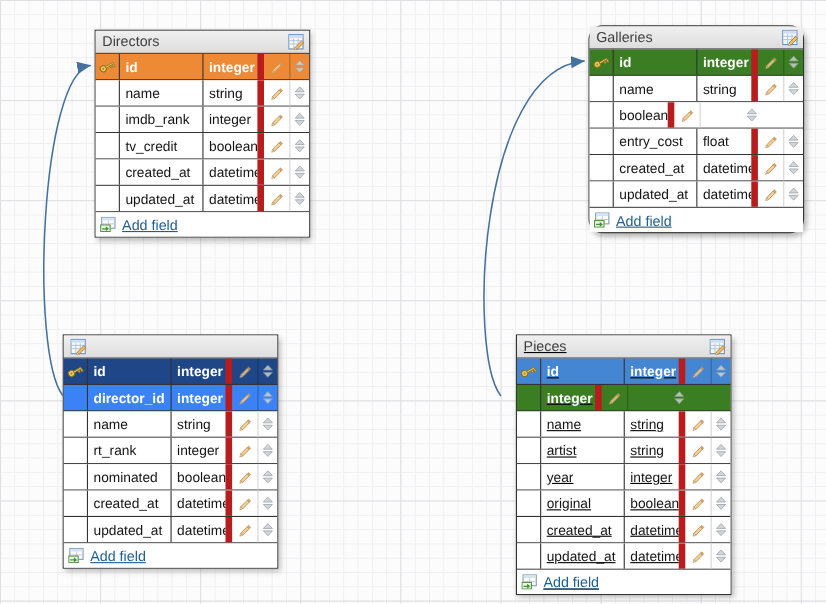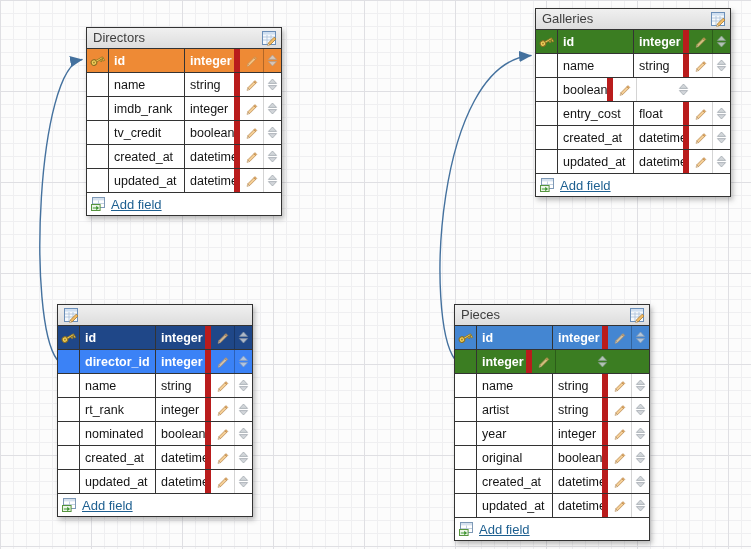--- a/index.html
+++ b/index.html
@@ -208,21 +208,21 @@
           <rect x="1.5" y="0.5" width="12" height="10" fill="#fff" stroke="#7e99b6"></rect>
           <rect x="2" y="1" width="11" height="2.4" fill="#d6e2ef"></rect>
           <path d="M2 6.5 h11 M7.5 3.5 v7" stroke="#b3c4d6" stroke-width="0.8" fill="none"></path>
           <rect x="0.5" y="7.5" width="8.6" height="6" fill="#eef6ea" stroke="#57953f"></rect>
           <path d="M1.8 10.4 h3.4 v-1.7 l2.9 2.3 -2.9 2.3 v-1.7 h-3.4 Z" fill="#3f9632"></path>
         </svg>
       </span>
       <a class="addlink">Add field</a>
     </div>
   </div>
-    <div class="table" style="left: 535px; top: 8px;">
+    <div class="table" style="left: 535px; top: 23px; border-radius: 13px;">
     <div class="titlebar">
       <span class="title">Galleries</span>
       <span class="edit-ic">
         <svg width="16" height="15" viewBox="0 0 16 15">
           <rect x="0.5" y="0.5" width="13" height="13" fill="#f6f9fc" stroke="#6c8fb8"></rect>
           <rect x="1" y="1" width="12" height="2.6" fill="#cfdff1"></rect>
           <path d="M1 6 h12 M1 9 h12 M5 4 v9 M9 4 v9" stroke="#a9c0d9" stroke-width="0.8" fill="none"></path>
           <path d="M6.2 12.2 L12.2 6.2 L14 8 L8 14 Z" fill="#f2bc66" stroke="#a87b33" stroke-width="0.8"></path>
           <path d="M6.2 12.2 L8 14 L5.6 14.6 Z" fill="#f7f3ea" stroke="#a87b33" stroke-width="0.5"></path>
         </svg>
@@ -538,21 +538,21 @@
           <rect x="1.5" y="0.5" width="12" height="10" fill="#fff" stroke="#7e99b6"></rect>
           <rect x="2" y="1" width="11" height="2.4" fill="#d6e2ef"></rect>
           <path d="M2 6.5 h11 M7.5 3.5 v7" stroke="#b3c4d6" stroke-width="0.8" fill="none"></path>
           <rect x="0.5" y="7.5" width="8.6" height="6" fill="#eef6ea" stroke="#57953f"></rect>
           <path d="M1.8 10.4 h3.4 v-1.7 l2.9 2.3 -2.9 2.3 v-1.7 h-3.4 Z" fill="#3f9632"></path>
         </svg>
       </span>
       <a class="addlink">Add field</a>
     </div>
   </div>
-    <div class="table" style="left: 454px; top: 304px;">
+    <div class="table" style="left: 469px; top: 304px; text-decoration: underline;">
     <div class="titlebar">
       <span class="title">Pieces</span>
       <span class="edit-ic">
         <svg width="16" height="15" viewBox="0 0 16 15">
           <rect x="0.5" y="0.5" width="13" height="13" fill="#f6f9fc" stroke="#6c8fb8"></rect>
           <rect x="1" y="1" width="12" height="2.6" fill="#cfdff1"></rect>
           <path d="M1 6 h12 M1 9 h12 M5 4 v9 M9 4 v9" stroke="#a9c0d9" stroke-width="0.8" fill="none"></path>
           <path d="M6.2 12.2 L12.2 6.2 L14 8 L8 14 Z" fill="#f2bc66" stroke="#a87b33" stroke-width="0.8"></path>
           <path d="M6.2 12.2 L8 14 L5.6 14.6 Z" fill="#f7f3ea" stroke="#a87b33" stroke-width="0.5"></path>
         </svg>

